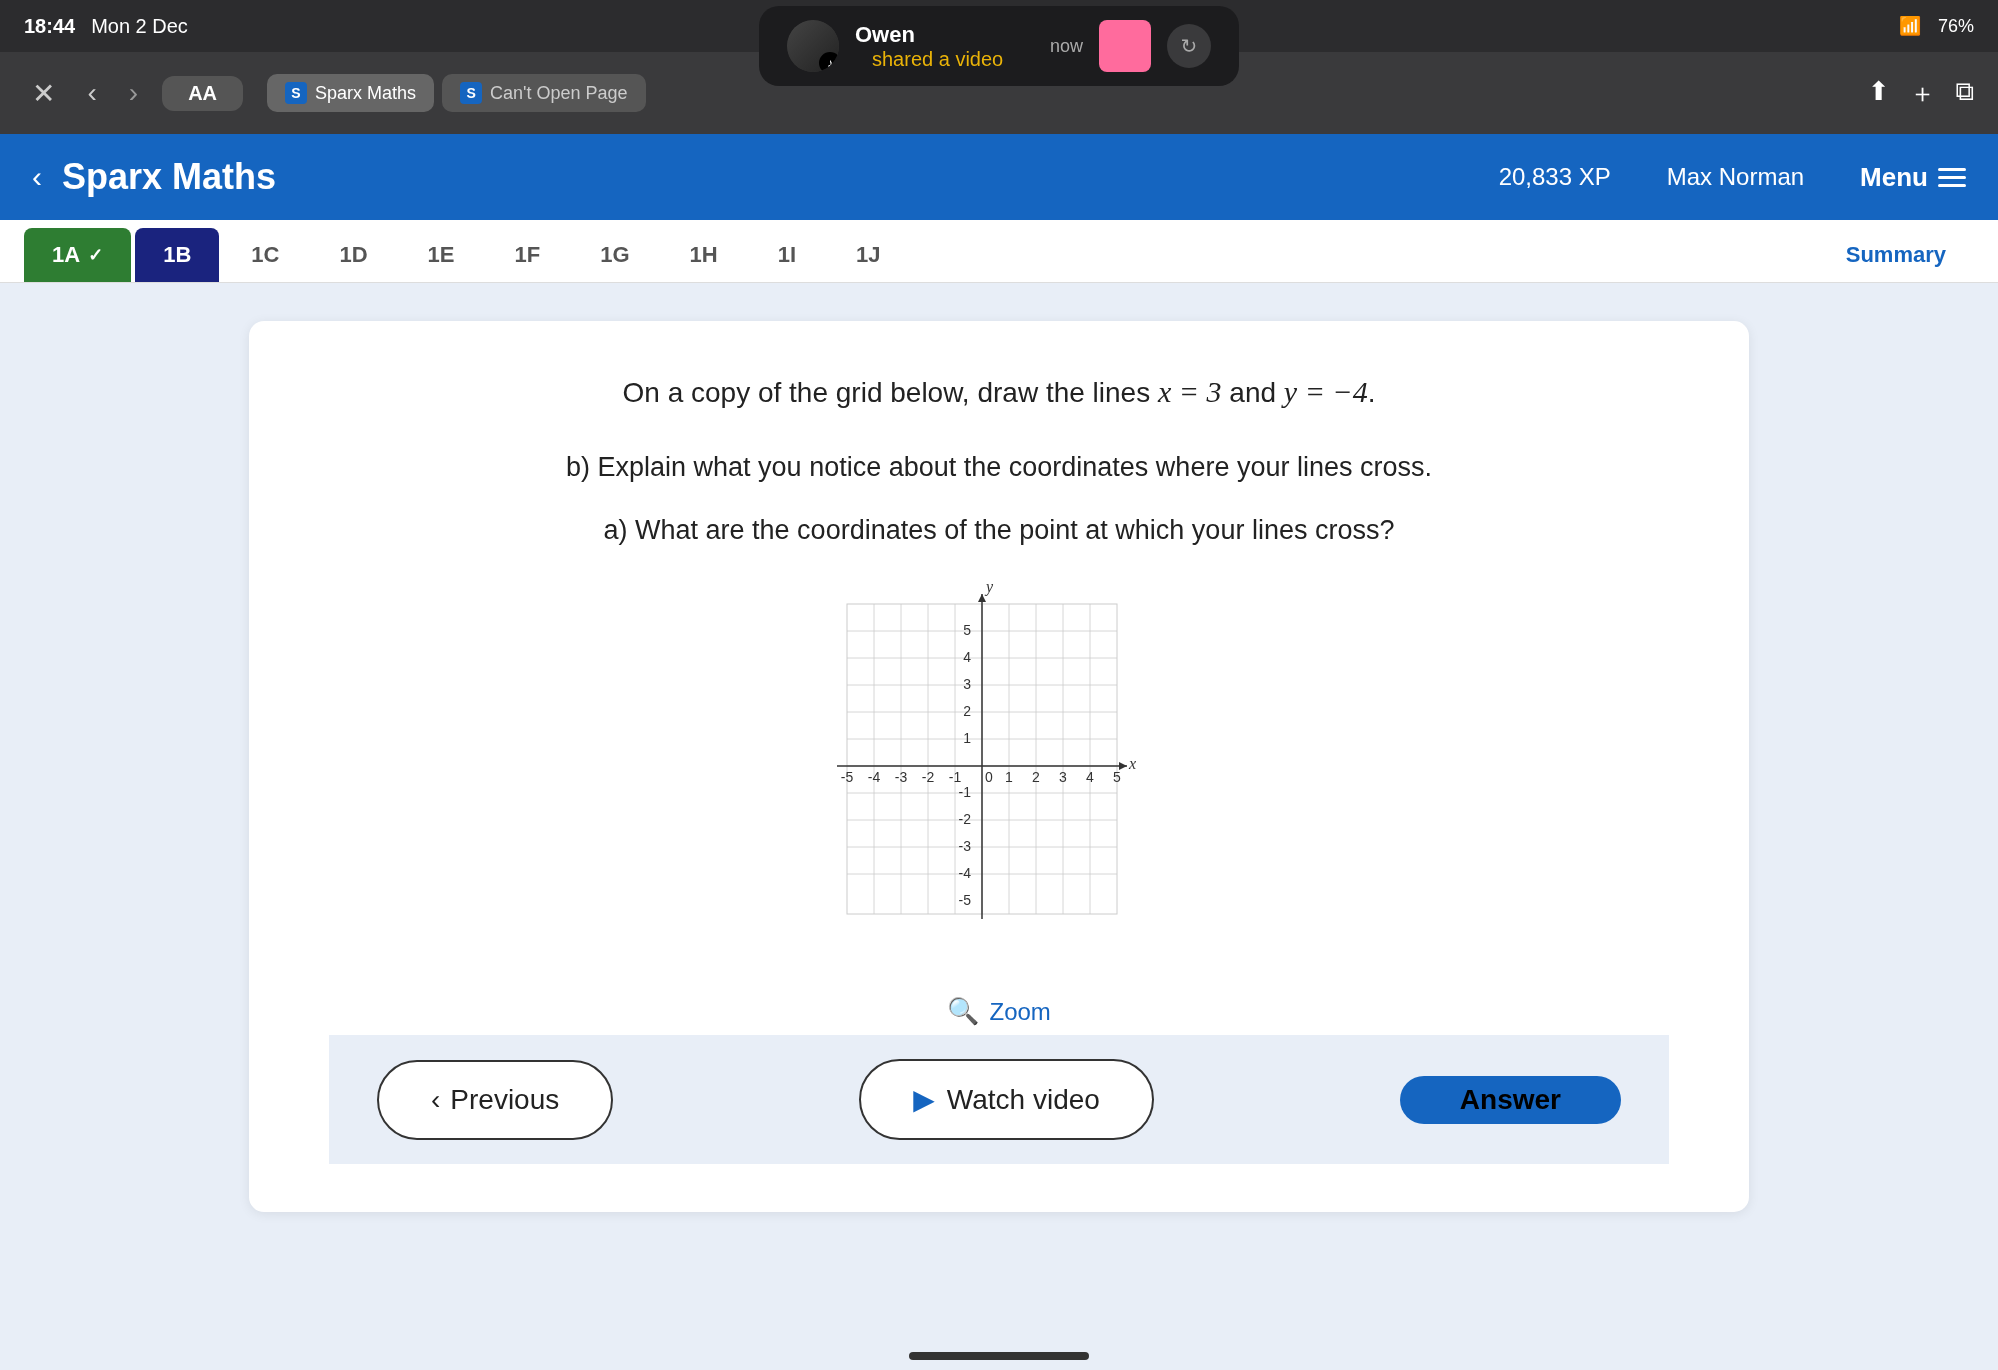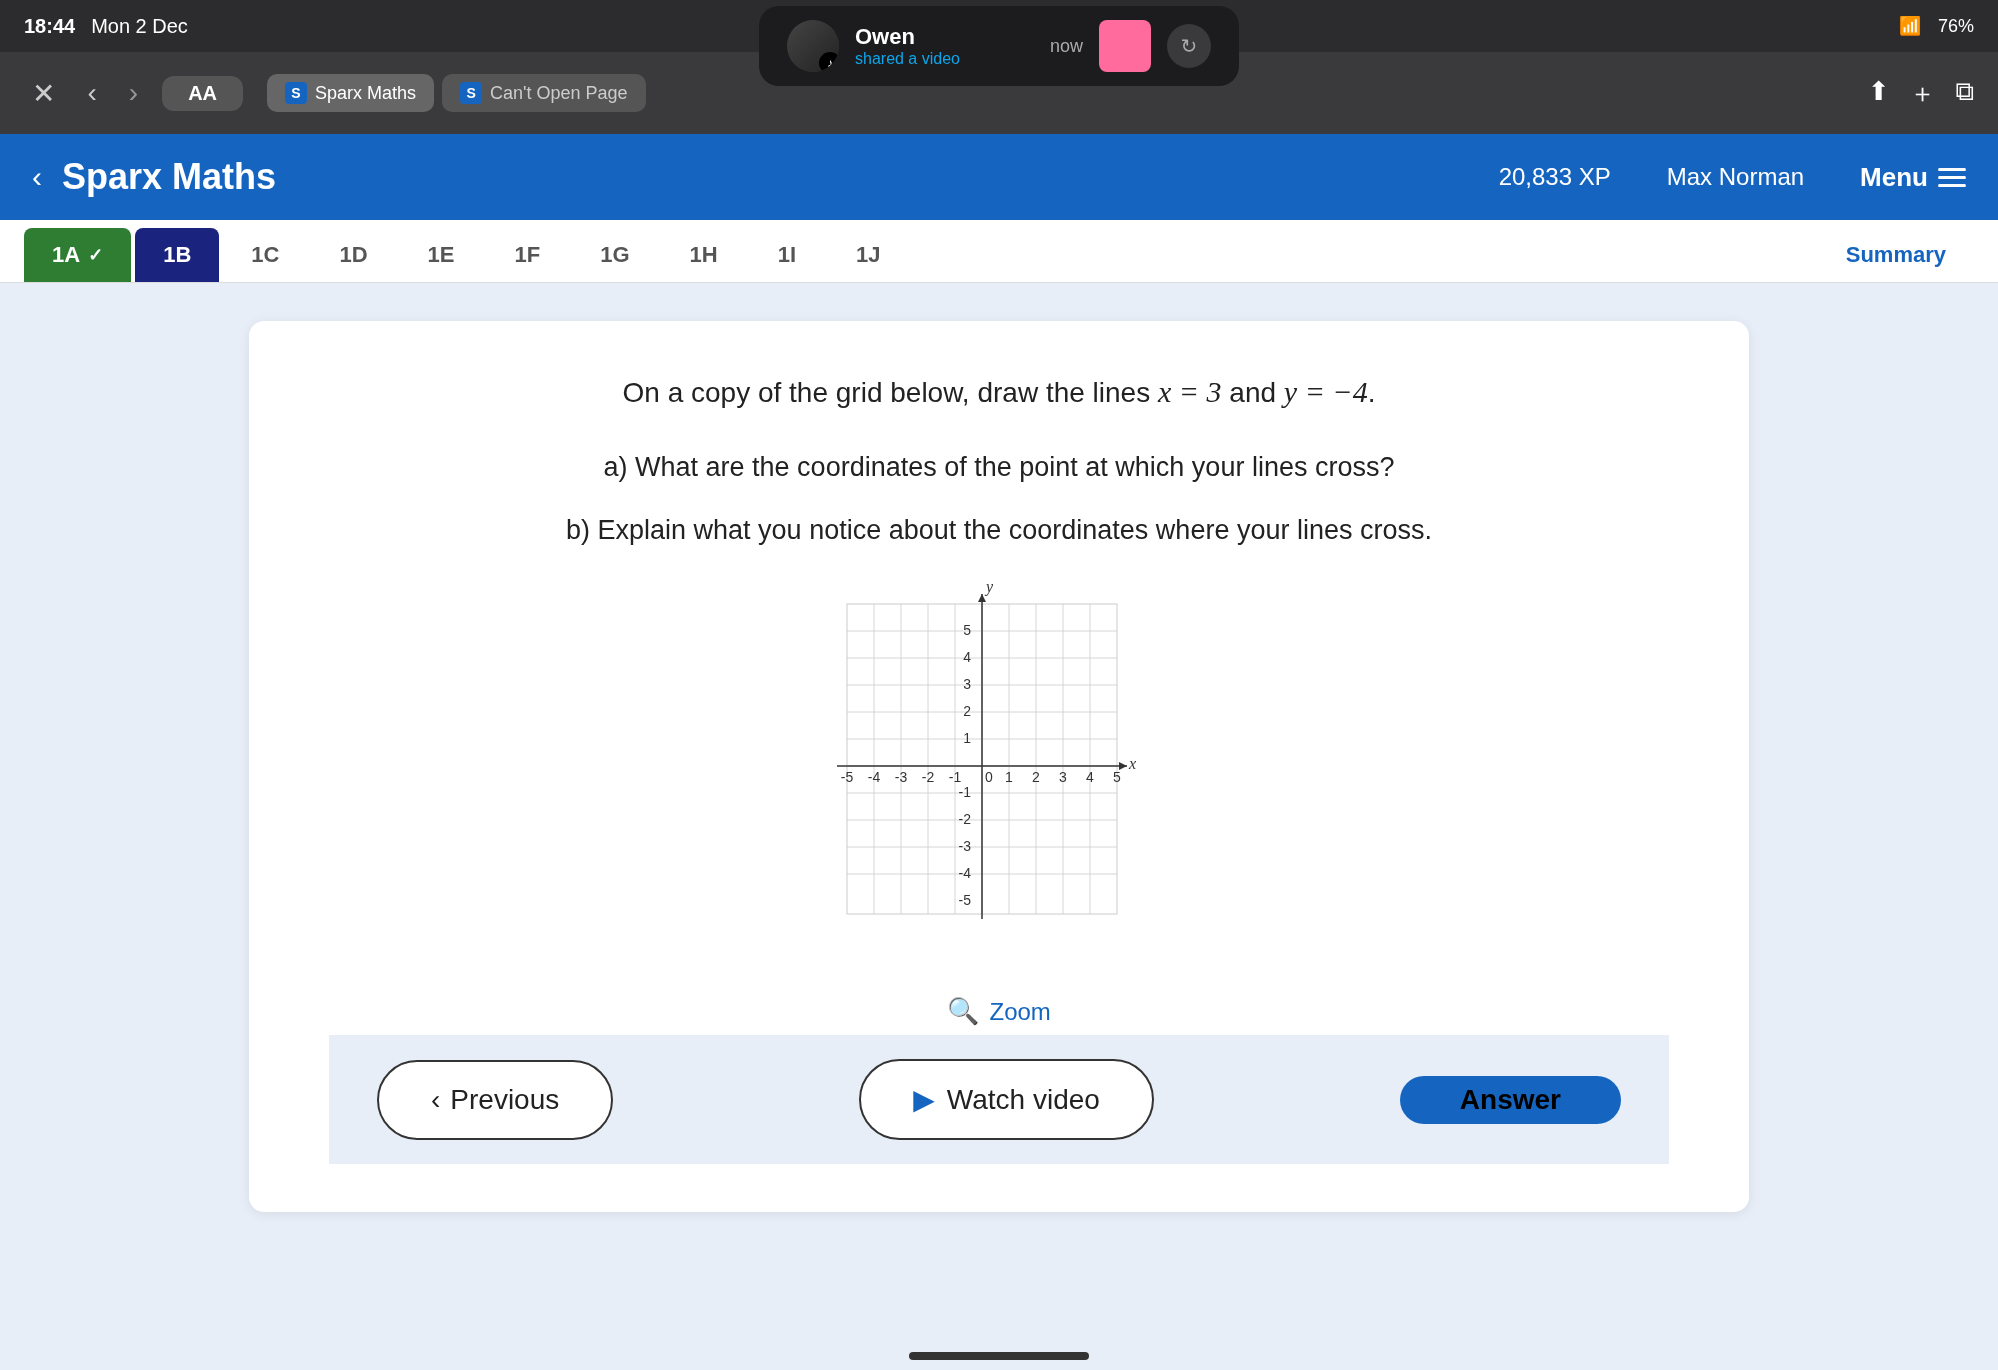--- a/index.html
+++ b/index.html
@@ -83,22 +83,23 @@
       align-items: center;
       justify-content: center;
       font-size: 12px;
       color: white;
     }
     .notification-text strong {
       font-weight: 700;
       font-size: 22px;
     }
     .notification-text span {
-      font-size: 16px;
-      color: #0ea5e9;
+      font-size: 20px;
+      color: #eab308;
+      margin-left: 17px;
     }
     .notification-now {
       margin-left: auto;
       font-size: 18px;
       color: #aaa;
     }
     .notification-thumb {
       width: 52px;
       height: 52px;
       background: #ff6b9d;
@@ -510,25 +511,25 @@
 </div>
 
 <div class="main-content">
   <div class="question-card">
 
     <div class="question-text">
       On a copy of the grid below, draw the lines <span class="math-inline"><i>x</i> = 3</span> and <span class="math-inline"><i>y</i> = −4</span>.
     </div>
 
     <div class="question-part">
+      b) Explain what you notice about the coordinates where your lines cross.
+    </div>
+
+    <div class="question-part">
       a) What are the coordinates of the point at which your lines cross?
-    </div>
-
-    <div class="question-part">
-      b) Explain what you notice about the coordinates where your lines cross.
     </div>
 
     <div class="grid-container">
       <svg class="coordinate-grid" width="380" height="380" viewBox="0 0 380 380">
 
         <defs>
           <style>
             .grid-line { stroke: #ccc; stroke-width: 0.8; }
             .axis-line { stroke: #333; stroke-width: 1.5; }
             .axis-label { font-size: 14px; fill: #333; font-family: sans-serif; }

